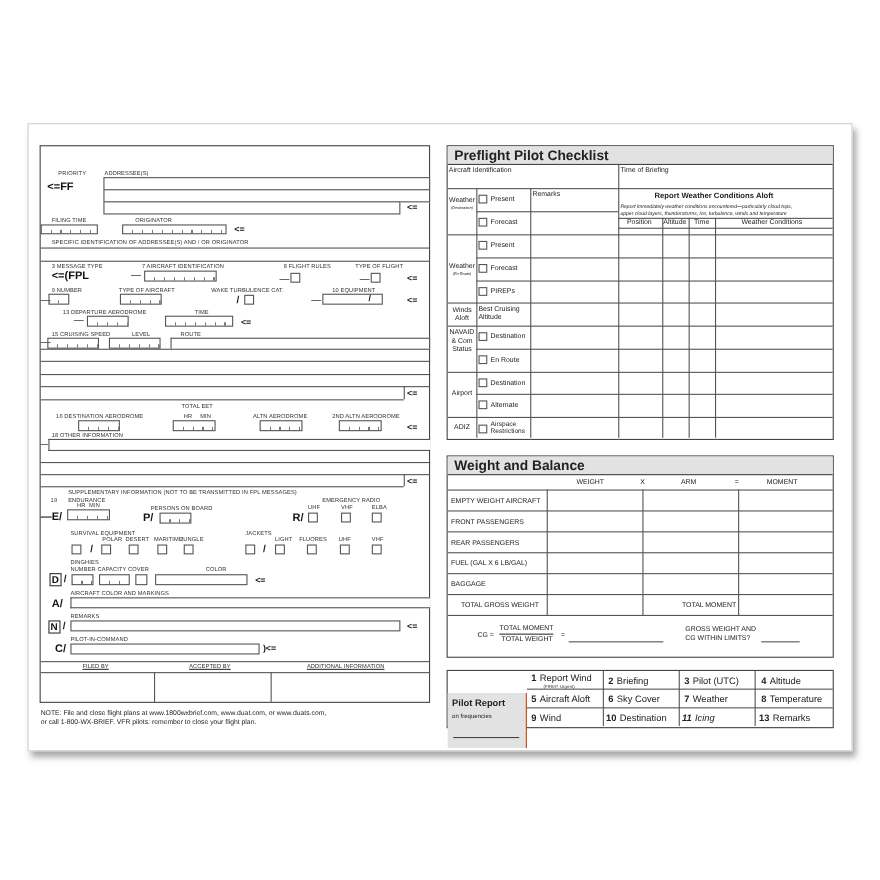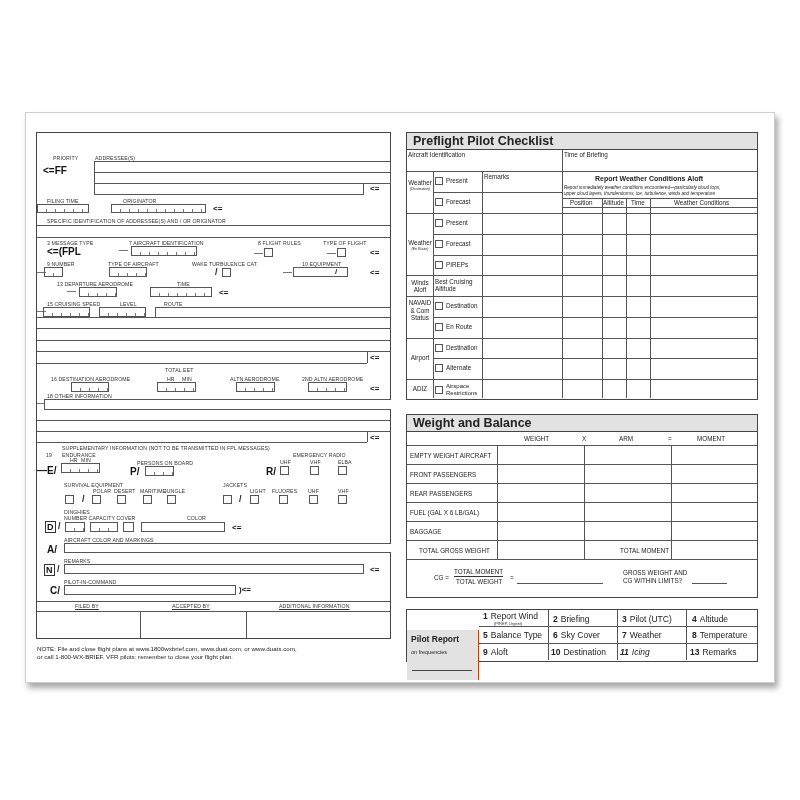--- a/index.html
+++ b/index.html
@@ -345,24 +345,24 @@
     <div class="vline" style="left:279px; top:0; height:50px;"></div>
     <div class="hline" style="left:72px; top:16px; width:278px;"></div>
     <div class="hline" style="left:72px; top:33px; width:278px;"></div>
 
     <div class="pr-item" style="left:76px; top:1px;"><span class="pr-num">1</span><span>Report Wind</span></div>
     <div class="pr-sub" style="left:87px; top:11px;">(PIREP, Urgent)</div>
     <div class="pr-item" style="left:146px; top:4px;"><span class="pr-num">2</span><span>Briefing</span></div>
     <div class="pr-item" style="left:215px; top:4px;"><span class="pr-num">3</span><span>Pilot (UTC)</span></div>
     <div class="pr-item" style="left:285px; top:4px;"><span class="pr-num">4</span><span>Altitude</span></div>
 
-    <div class="pr-item" style="left:76px; top:20px;"><span class="pr-num">5</span><span>Balance Type</span></div>
+    <div class="pr-item" style="left:76px; top:20px;"><span class="pr-num">5</span><span>Aircraft Aloft</span></div>
     <div class="pr-item" style="left:146px; top:20px;"><span class="pr-num">6</span><span>Sky Cover</span></div>
     <div class="pr-item" style="left:215px; top:20px;"><span class="pr-num">7</span><span>Weather</span></div>
     <div class="pr-item" style="left:285px; top:20px;"><span class="pr-num">8</span><span>Temperature</span></div>
 
-    <div class="pr-item" style="left:76px; top:37px;"><span class="pr-num">9</span><span>Aloft</span></div>
+    <div class="pr-item" style="left:76px; top:37px;"><span class="pr-num">9</span><span>Wind</span></div>
     <div class="pr-item" style="left:144px; top:37px;"><span class="pr-num">10</span><span>Destination</span></div>
     <div class="pr-item" style="left:213px; top:37px;font-style:italic;"><span class="pr-num">11</span><span>Icing</span></div>
     <div class="pr-item" style="left:283px; top:37px;"><span class="pr-num">13</span><span>Remarks</span></div>
   </div>
 
 </div>
 
 </body></html>

